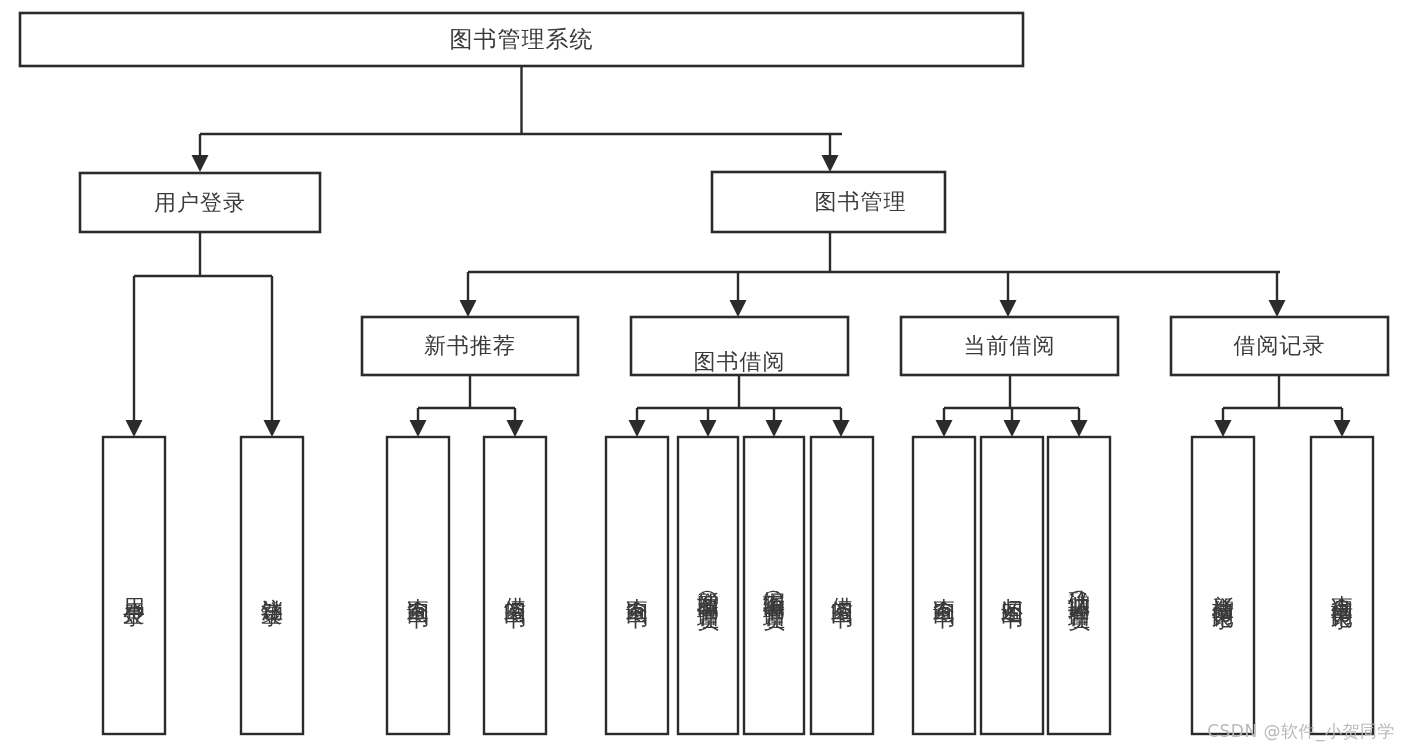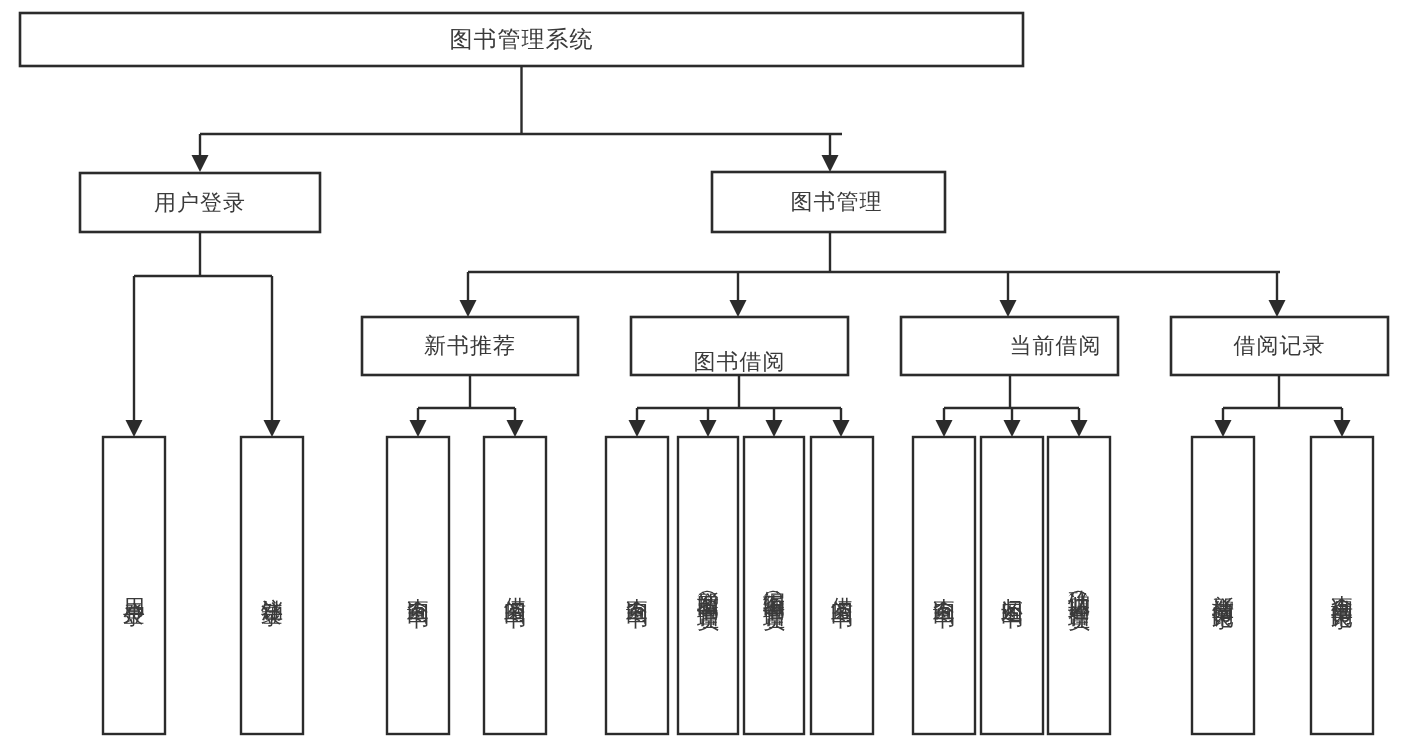--- a/index.html
+++ b/index.html
@@ -184,24 +184,24 @@
         <rect x="981" y="437" width="62" height="297" class="node-box-thin" id="node-leaf-return-book"></rect>
         <rect x="1048" y="437" width="62" height="297" class="node-box-thin" id="node-leaf-confirm-return"></rect>
         <rect x="1192" y="437" width="62" height="297" class="node-box-thin" id="node-leaf-add-borrow-record"></rect>
         <rect x="1311" y="437" width="62" height="297" class="node-box-thin" id="node-leaf-query-borrow-record"></rect>
       </g>
   </svg>
 
   <div id="labels-layer">
       <div class="title-label-html" style="left: 20px; top: 13px; width: 1003px; height: 53px;">图书管理系统</div>
       <div class="node-label-html" style="left: 80px; top: 173px; width: 240px; height: 59px;">用户登录</div>
-      <div class="node-label-html" style="left: 720px; top: 172px; width: 233px; height: 60px;">图书管理</div>
+      <div class="node-label-html" style="left: 744px; top: 172px; width: 233px; height: 60px;">图书管理</div>
       <div class="node-label-html" style="left: 362px; top: 317px; width: 216px; height: 58px; text-align: center;">新书推荐</div>
       <div class="node-label-html" style="left: 631px; top: 333px; width: 217px; height: 58px;">图书借阅</div>
-      <div class="node-label-html" style="left: 901px; top: 317px; width: 217px; height: 58px; padding-left: 46px;">当前借阅</div>
+      <div class="node-label-html" style="left: 901px; top: 317px; width: 217px; height: 58px;">当前借阅</div>
       <div class="node-label-html" style="left: 1171px; top: 317px; width: 217px; height: 58px;">借阅记录</div>
       <div class="leaf-label-wrap" style="left: 103px; top: 437px; width: 62px; height: 297px;">
         <span class="leaf-label">用户登录</span>
       </div>
       <div class="leaf-label-wrap" style="left: 241px; top: 437px; width: 62px; height: 297px;">
         <span class="leaf-label">注销登录</span>
       </div>
       <div class="leaf-label-wrap" style="left: 387px; top: 437px; width: 62px; height: 297px;">
         <span class="leaf-label">查询图书</span>
       </div>
@@ -230,13 +230,14 @@
         <span class="leaf-label">确认归还（管理员）</span>
       </div>
       <div class="leaf-label-wrap" style="left: 1192px; top: 437px; width: 62px; height: 297px;">
         <span class="leaf-label">新增借阅记录</span>
       </div>
       <div class="leaf-label-wrap" style="left: 1311px; top: 437px; width: 62px; height: 297px;">
         <span class="leaf-label">查询借阅记录</span>
       </div>
     </div>
 
+  <div class="watermark">CSDN @软件_小贺同学</div>
 </div>
 
 </body></html>

